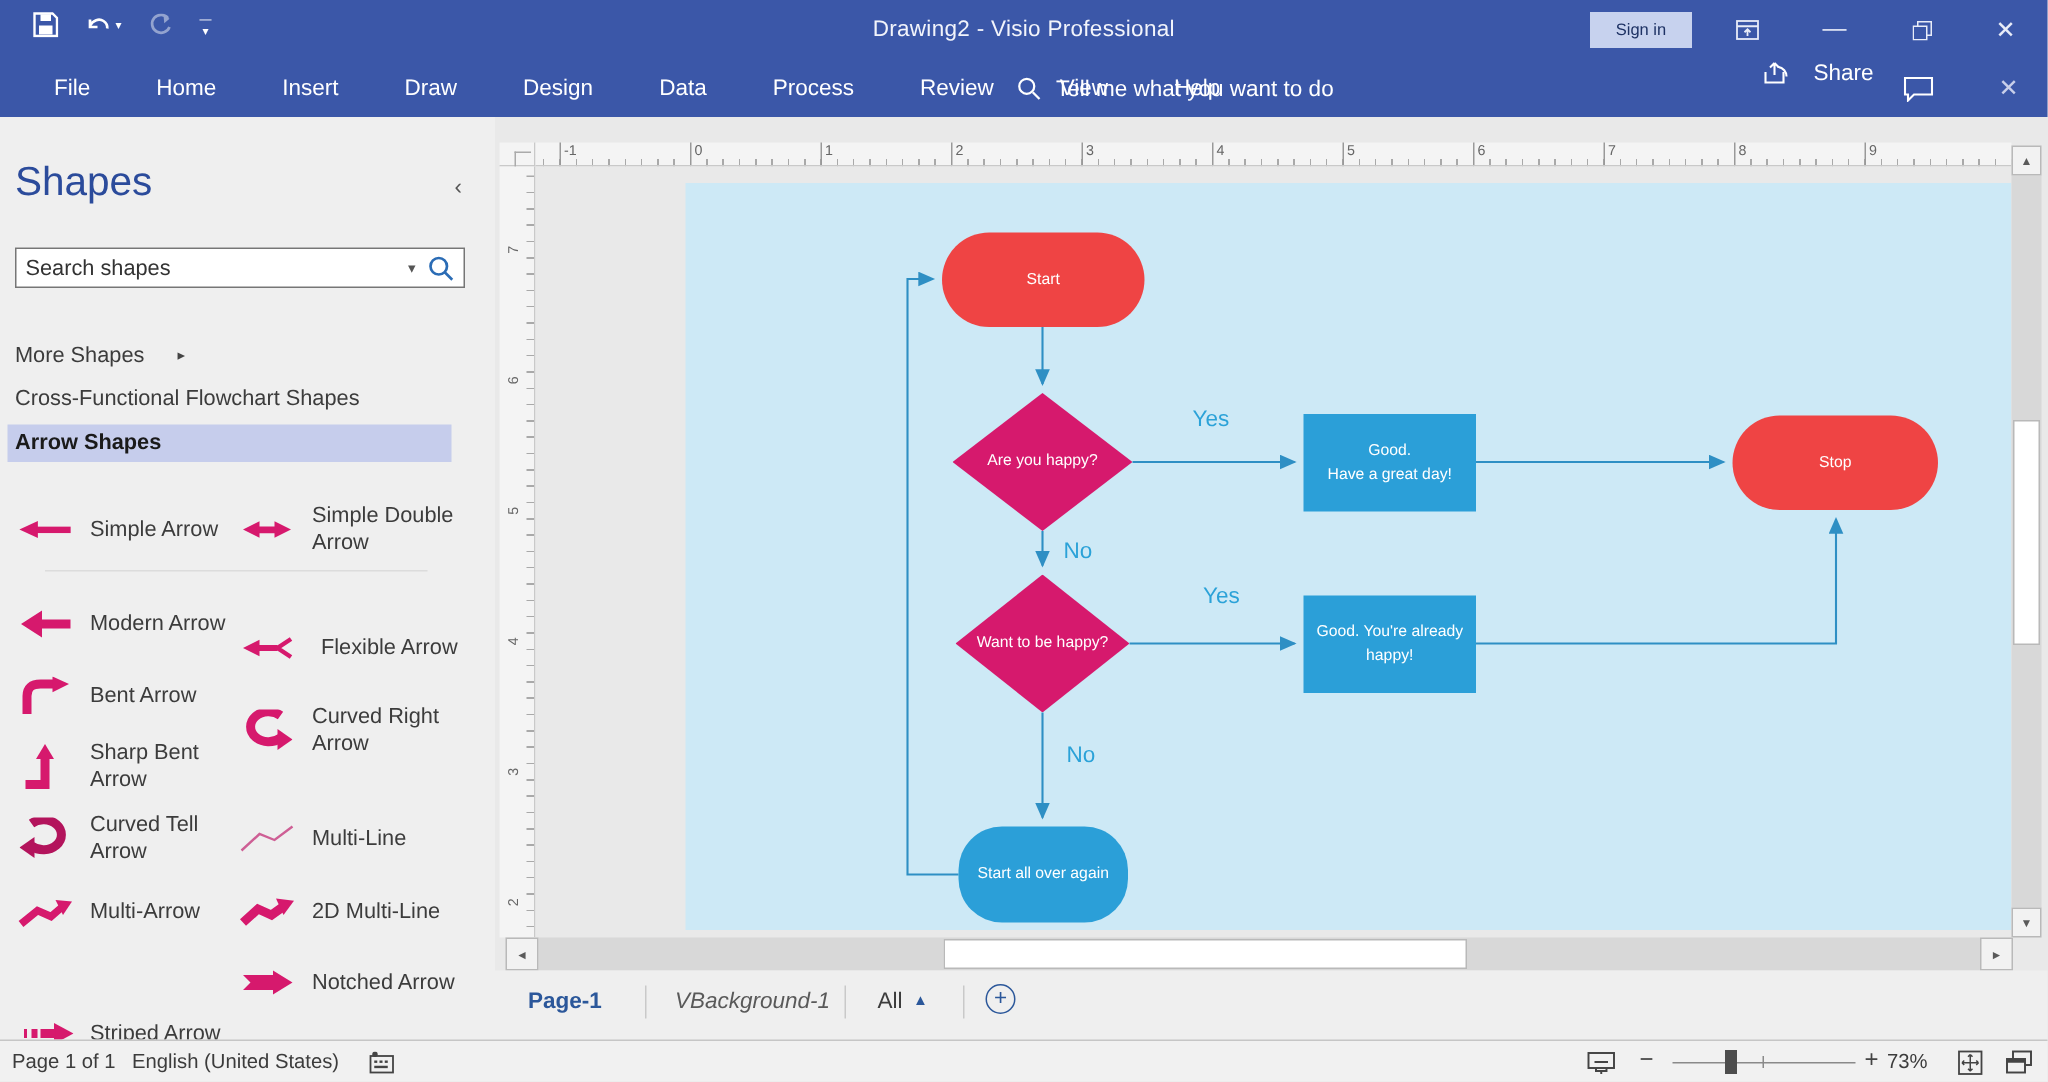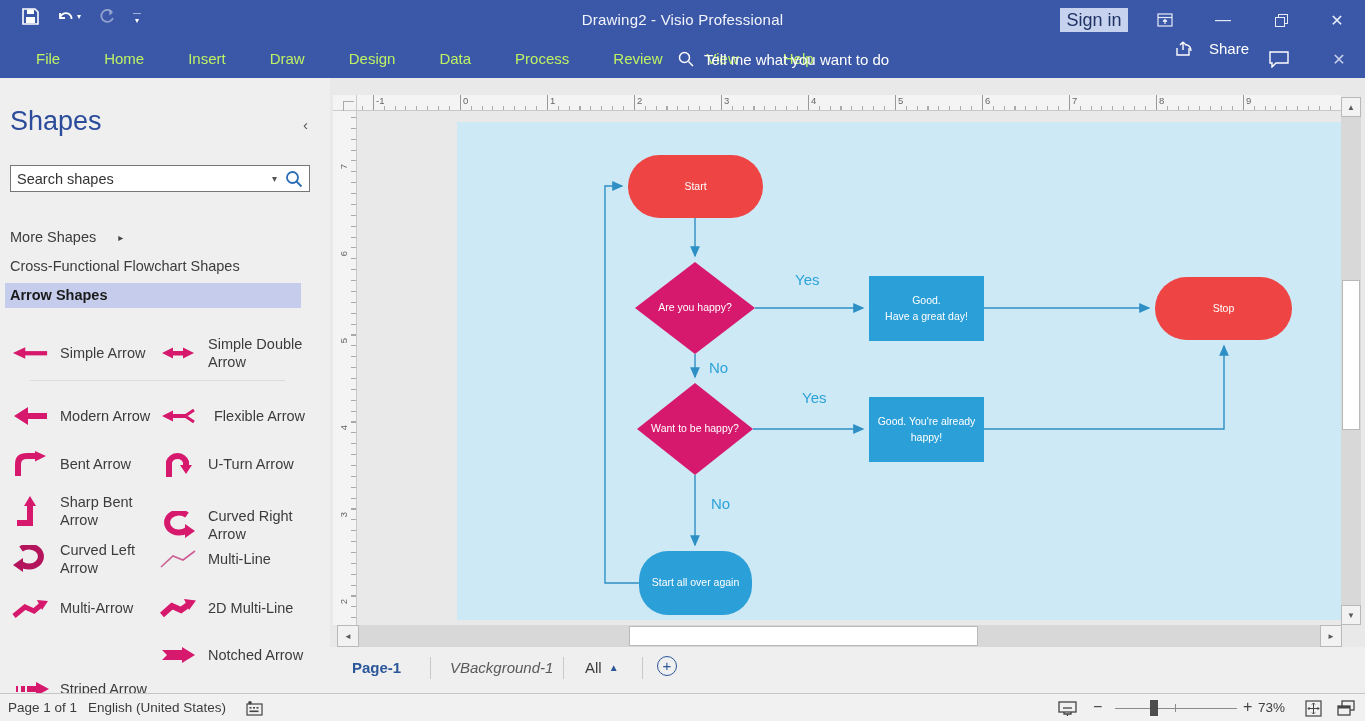--- a/index.html
+++ b/index.html
@@ -4,27 +4,27 @@
 <style>
   * { margin:0; padding:0; box-sizing:border-box; }
   html,body { width:1365px; height:721px; overflow:hidden; font-family:"Liberation Sans", sans-serif; background:#E9E9E9; }
 
   
   .titlebar { position:absolute; left:0; top:0; width:1365px; height:40px; background:#3B57A8; color:#fff; }
   .qat { position:absolute; left:22px; top:8px; display:flex; align-items:center; gap:18px; }
   .qat .qbtn { display:flex; align-items:center; gap:2px; color:#fff; }
   .dim { opacity:.45; }
   .title-text { position:absolute; left:0; right:0; top:11px; text-align:center; font-size:15px; color:#F2F4FB; letter-spacing:.2px; }
-  .signin { position:absolute; left:1060px; top:8px; width:68px; height:24px; background:#C7D2EE; color:#1E3264; font-size:18px; display:flex; align-items:center; justify-content:center; cursor:pointer; }
+  .signin { position:absolute; left:1060px; top:8px; width:68px; height:24px; background:#C7D2EE; color:#1E3264; font-size:11px; display:flex; align-items:center; justify-content:center; cursor:pointer; }
   .winctl { position:absolute; top:8px; width:30px; height:24px; display:flex; align-items:center; justify-content:center; color:#E8ECF8; }
 
   
   .menubar { position:absolute; left:0; top:40px; width:1365px; height:38px; background:#3B57A8; }
   .menu-tabs { position:absolute; left:14px; top:0; height:38px; display:flex; }
-  .menu-tab { color:#bef264; font-size:15px; line-height:38px; padding:0 22px; cursor:pointer; }
+  .menu-tab { color:#ffffff; font-size:15px; line-height:38px; padding:0 22px; cursor:pointer; }
   .tellme { position:absolute; left:678px; top:0; height:38px; display:flex; align-items:center; gap:10px; color:#fff; font-size:15px; cursor:pointer; }
   .share { position:absolute; left:1175px; top:0; height:38px; display:flex; align-items:flex-start; gap:16px; color:#fff; font-size:15px; cursor:pointer; }
   .menubar .icon-btn { position:absolute; top:0; height:38px; display:flex; align-items:center; justify-content:center; width:34px; color:#fff; cursor:pointer; }
 
   
   .shapes-panel { position:absolute; left:0; top:78px; width:330px; height:615px; background:#EFEFEF; }
   .shapes-title { position:absolute; left:10px; top:28px; font-size:27px; color:#2B4B9B; font-weight:400; }
   .collapse-btn { position:absolute; left:303px; top:38px; color:#555; font-size:15px; cursor:pointer; }
   .searchbox { position:absolute; left:10px; top:87px; width:300px; height:27px; background:#fff; border:1px solid #767676; display:flex; align-items:center; }
   .searchbox input { flex:1; border:0; outline:none; font-size:14.5px; padding:0 6px; font-family:"Liberation Sans",sans-serif; color:#333; background:transparent; }
@@ -222,77 +222,68 @@
   <div class="sdivider"></div>
 
   <div class="stencil-item col-l" style="top:320px; height:36px;">
     <span class="sicon">
         <svg width="36" height="22" viewBox="0 0 36 22">
           <path d="M2 11 L16 2 L16 8 L35 8 L35 14 L16 14 L16 20 Z" fill="#D6196D"></path>
         </svg>
       </span>
     <span class="slabel">Modern Arrow</span>
   </div>
-  <div class="stencil-item col-r" style="top:320px; height:36px;gap:16px;">
+  <div class="stencil-item col-r" style="top:336px; height:36px;gap:16px;">
     <span class="sicon">
         <svg width="34" height="16" viewBox="0 0 34 16">
           <polygon points="1,8 12,2.5 12,13.5" fill="#D6196D"></polygon>
           <rect x="10" y="6" width="14" height="4" fill="#D6196D"></rect>
           <path d="M33 2 L24 8 L33 14" fill="none" stroke="#D6196D" stroke-width="3"></path>
         </svg>
       </span>
     <span class="slabel">Flexible Arrow</span>
   </div>
 
   <div class="stencil-item col-l" style="top:366px; height:40px;">
     <span class="sicon">
         <svg width="34" height="26" viewBox="0 0 34 26">
           <path d="M5 25 L5 13 Q5 5 14 5 L23 5" fill="none" stroke="#D6196D" stroke-width="6"></path>
           <polygon points="22,0 33,5 22,10.5" fill="#D6196D"></polygon>
         </svg>
       </span>
     <span class="slabel">Bent Arrow</span>
   </div>
-  <div class="stencil-item col-r" style="top:366px; height:40px;">
-    <span class="sicon">
-        <svg width="28" height="28" viewBox="0 0 28 28">
-          <path d="M5 27 L5 12 A9 9 0 0 1 22 12 L22 16" fill="none" stroke="#D6196D" stroke-width="6"></path>
-          <polygon points="16,15 28,15 22,24" fill="#D6196D"></polygon>
-        </svg>
-      </span>
-    <span class="slabel">U-Turn Arrow</span>
-  </div>
 
   <div class="stencil-item col-l" style="top:410px; height:46px;">
     <span class="sicon">
         <svg width="28" height="30" viewBox="0 0 28 30">
           <path d="M1 27 L14 27 L14 8" fill="none" stroke="#D6196D" stroke-width="6"></path>
           <polygon points="8,10 20,10 14,0" fill="#D6196D"></polygon>
         </svg>
       </span>
     <span class="slabel">Sharp Bent Arrow</span>
   </div>
-  <div class="stencil-item col-r" style="top:424px; height:46px;align-items:center;">
+  <div class="stencil-item col-r" style="top:386px; height:46px;align-items:center;">
     <span class="sicon">
         <svg width="34" height="28" viewBox="0 0 34 28">
           <path d="M26 4 A12 10 0 1 0 26 19" fill="none" stroke="#D6196D" stroke-width="6"></path>
           <polygon points="24,13 24,27 34,20" fill="#D6196D"></polygon>
         </svg>
       </span>
     <span class="slabel">Curved Right Arrow</span>
   </div>
 
   <div class="stencil-item col-l" style="top:458px; height:46px;">
     <span class="sicon">
         <svg width="34" height="28" viewBox="0 0 34 28">
           <path d="M8 4 A12 10 0 1 1 8 19" fill="none" stroke="#B3145C" stroke-width="6"></path>
           <polygon points="10,13 10,27 0,20" fill="#B3145C"></polygon>
         </svg>
       </span>
-    <span class="slabel">Curved Left Arrow</span>
+    <span class="slabel">Curved Tell Arrow</span>
   </div>
   <div class="stencil-item col-r" style="top:458px; height:46px;">
     <span class="sicon">
         <svg width="36" height="20" viewBox="0 0 36 20">
           <path d="M1 18 L13 7 L23 11 L35 2" fill="none" stroke="#CE5F95" stroke-width="1.6"></path>
         </svg>
       </span>
     <span class="slabel">Multi-Line</span>
   </div>
 

